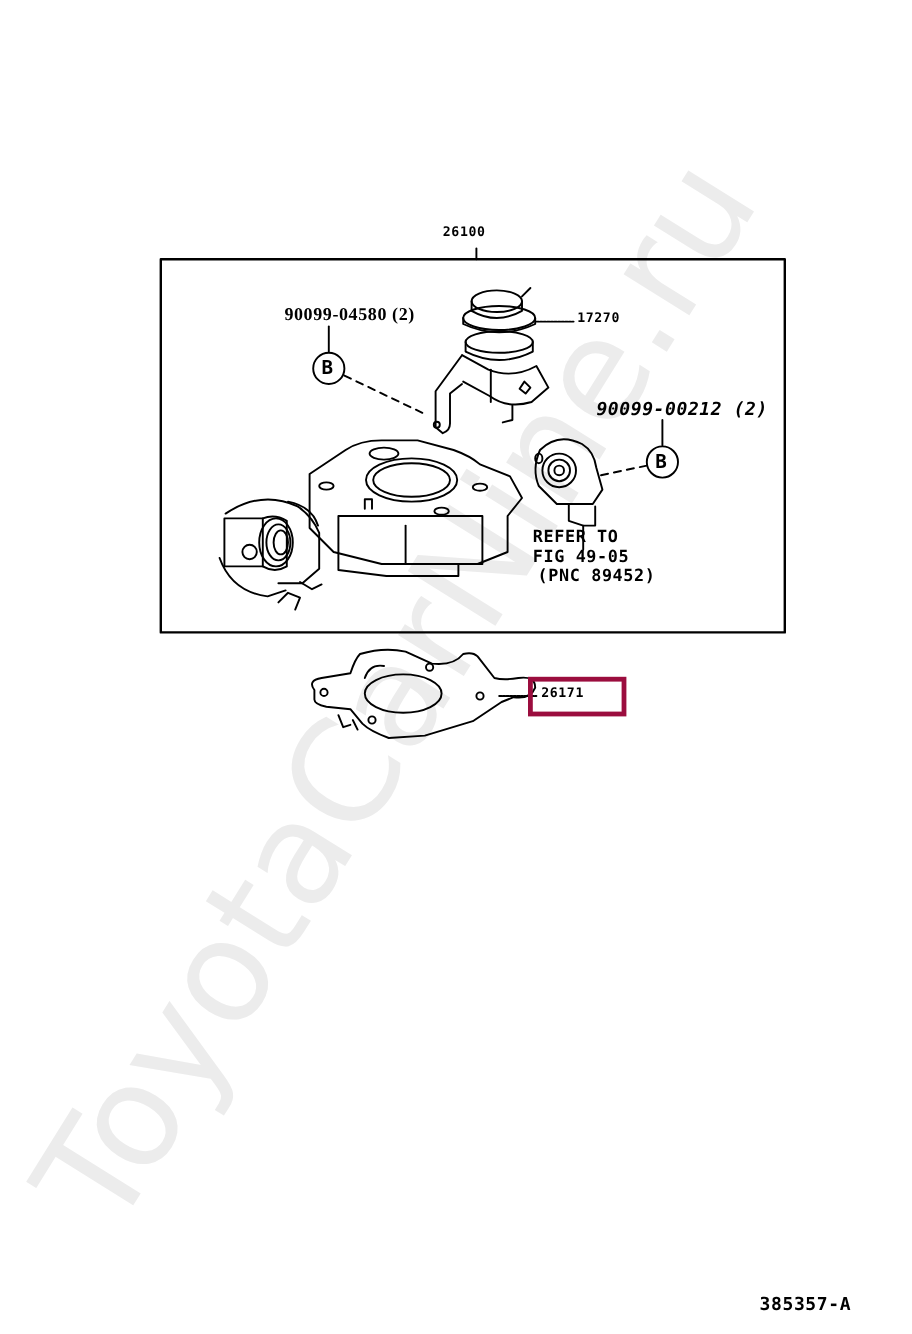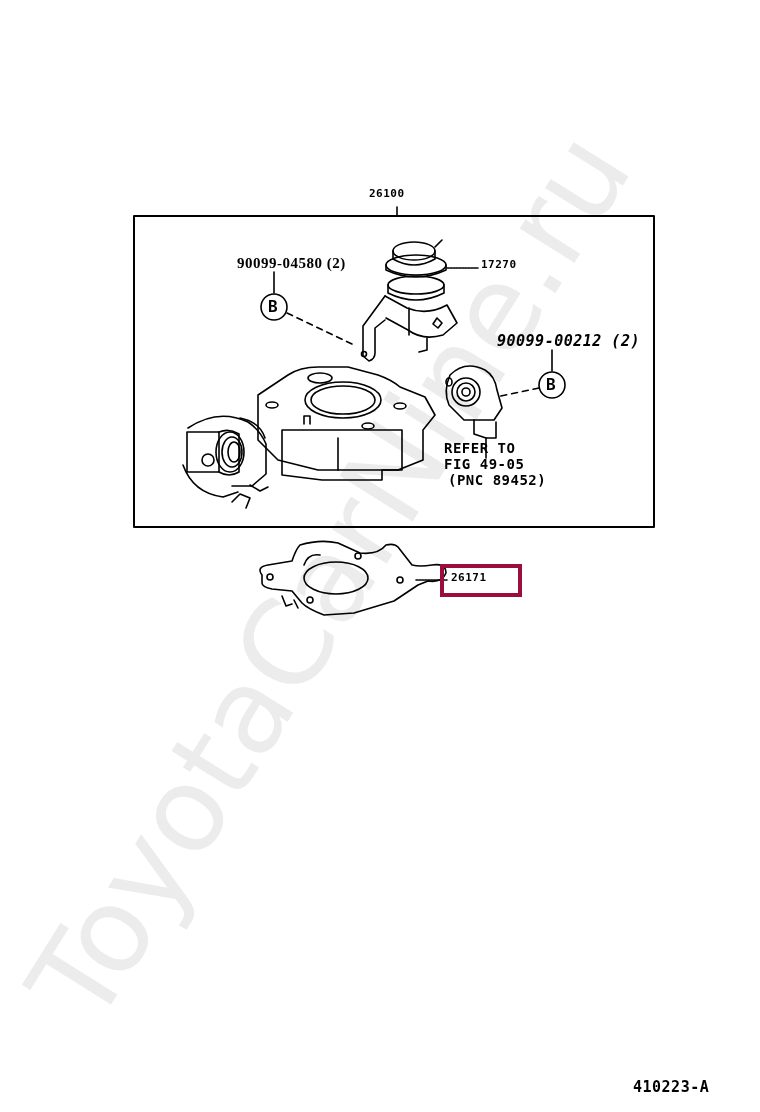--- a/index.html
+++ b/index.html
@@ -110,13 +110,13 @@
 
 <div style="position:absolute; left:444px; top:440px;">
   <div class="lbl note" style="position:static;">REFER TO</div>
   <div class="lbl note" style="position:static;">FIG 49-05</div>
   <div class="lbl note" style="position:static; padding-left:4px;">(PNC 89452)</div>
 </div>
 
 <div class="hl" style="left:440px; top:564px; width:82px; height:33px;"></div>
 <div class="lbl big" style="left:451px; top:572px;">26171</div>
 
-<div class="lbl" style="left:633px; top:1080px;">410223-A</div>
+<div class="lbl" style="left:633px; top:1080px;">385357-A</div>
 
 </body></html>

